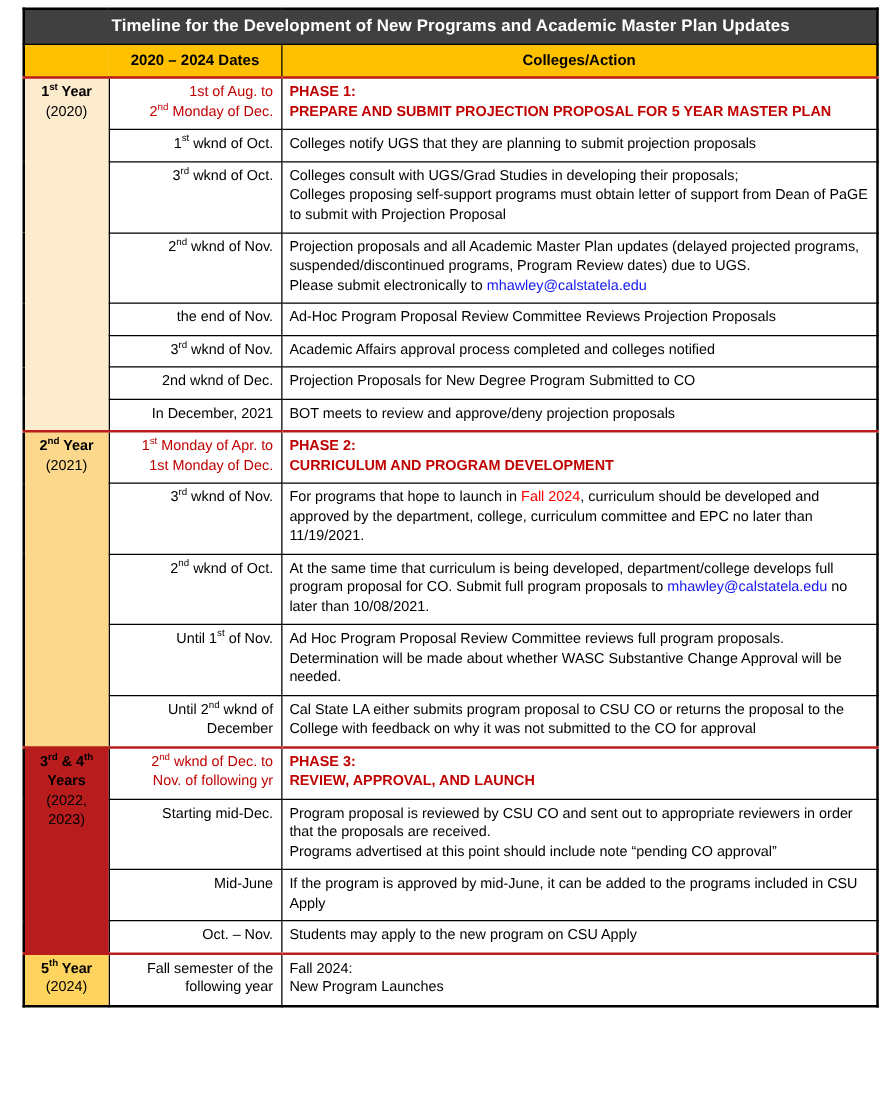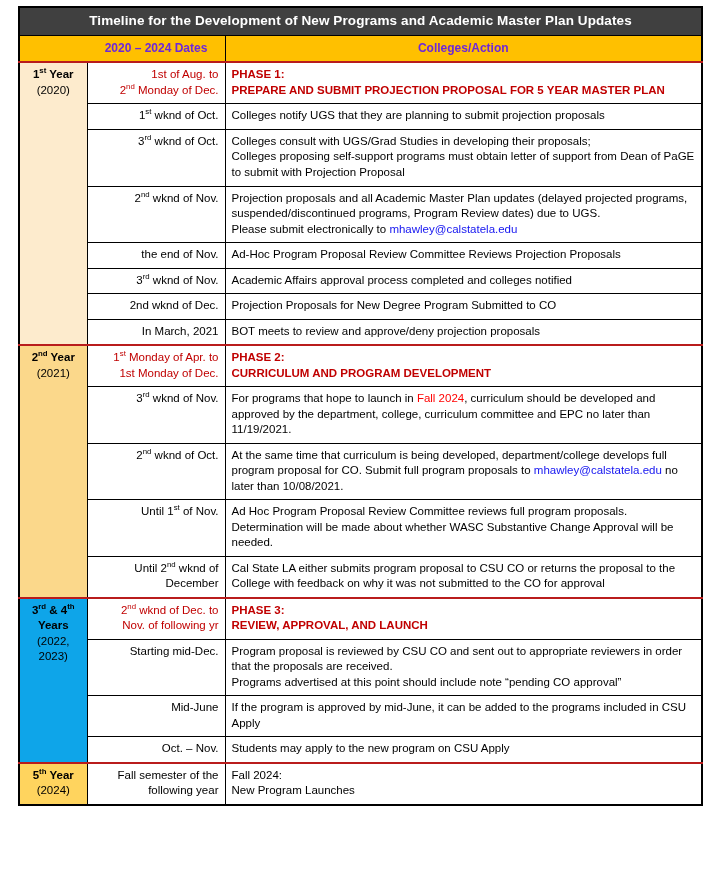--- a/index.html
+++ b/index.html
@@ -47,21 +47,21 @@
     font-size: 13.5px;
     padding: 8px 6px 9px 6px;
     border: 1px solid #404040;
     border-bottom: 2px solid #000000;
     letter-spacing: .1px;
   }
 
   
   .head-row th {
     background: #FFC000;
-    color: #6d28d9;
+    color: #000000;
     font-weight: bold;
     font-size: 12px;
     text-align: center;
     padding: 5px 6px 6px 6px;
     border: 1px solid #000000;
   }
   .head-row th.blank {
     background: #FFC000;
     border-right: 1px solid #FFC000;
   }
@@ -72,21 +72,21 @@
     vertical-align: middle;
     font-size: 11.5px;
     line-height: 1.45;
     padding: 4px 3px;
   }
   td.yearcell .yl { font-weight: bold; display: block; }
   td.yearcell .yr { display: block; }
 
   .y1 { background: #FDEBCD; }
   .y2 { background: #FBD88B; }
-  .y34 { background: #0ea5e9; margin-left: 14px; }
+  .y34 { background: #b91c1c; margin-left: 14px; }
   .y5  { background: #FFD45E; }
 
   
   td.datecell {
     text-align: right;
     white-space: normal;
     font-size: 11.5px;
     margin-left: 47px;
   }
 
@@ -158,21 +158,21 @@
         </tr>
         <tr>
           <td class="datecell">3<sup>rd</sup> wknd of Nov.</td>
           <td class="proccell">Academic Affairs approval process completed and colleges notified</td>
         </tr>
         <tr>
           <td class="datecell">2nd wknd of Dec.</td>
           <td class="proccell">Projection Proposals for New Degree Program Submitted to CO</td>
         </tr>
         <tr>
-          <td class="datecell">In March, 2021</td>
+          <td class="datecell">In December, 2021</td>
           <td class="proccell">BOT meets to review and approve/deny projection proposals</td>
         </tr>
         <tr class="block-start">
           <td class="yearcell y2" rowspan="5">
             <span class="yl">2<sup>nd</sup> Year</span>
             <span class="yr">(2021)</span>
           </td>
           <td class="datecell phase-date">1<sup>st</sup> Monday of Apr. to<br>1st Monday of Dec.</td>
           <td class="proccell phase">PHASE 2:<br>CURRICULUM AND PROGRAM DEVELOPMENT</td>
         </tr>

